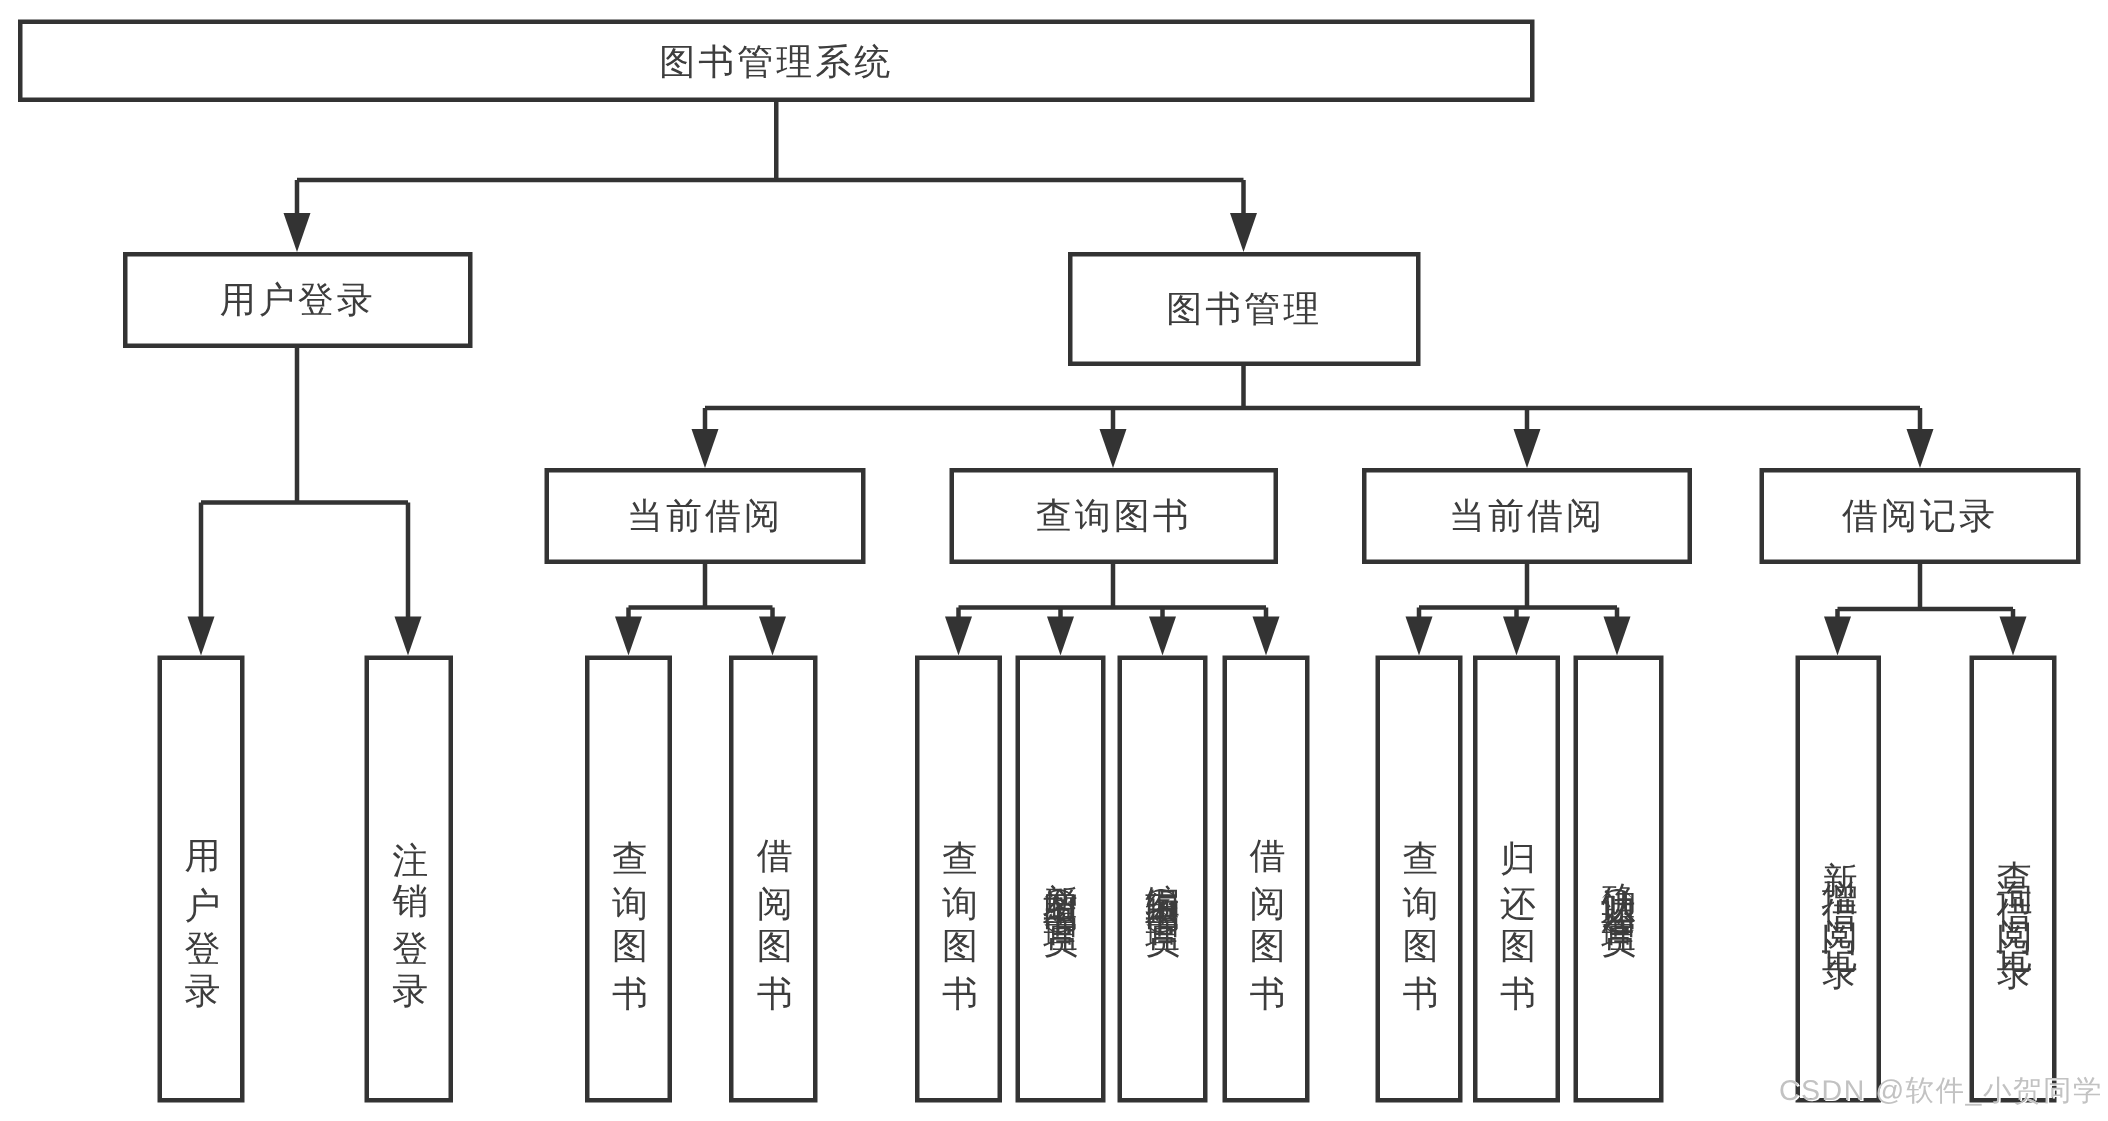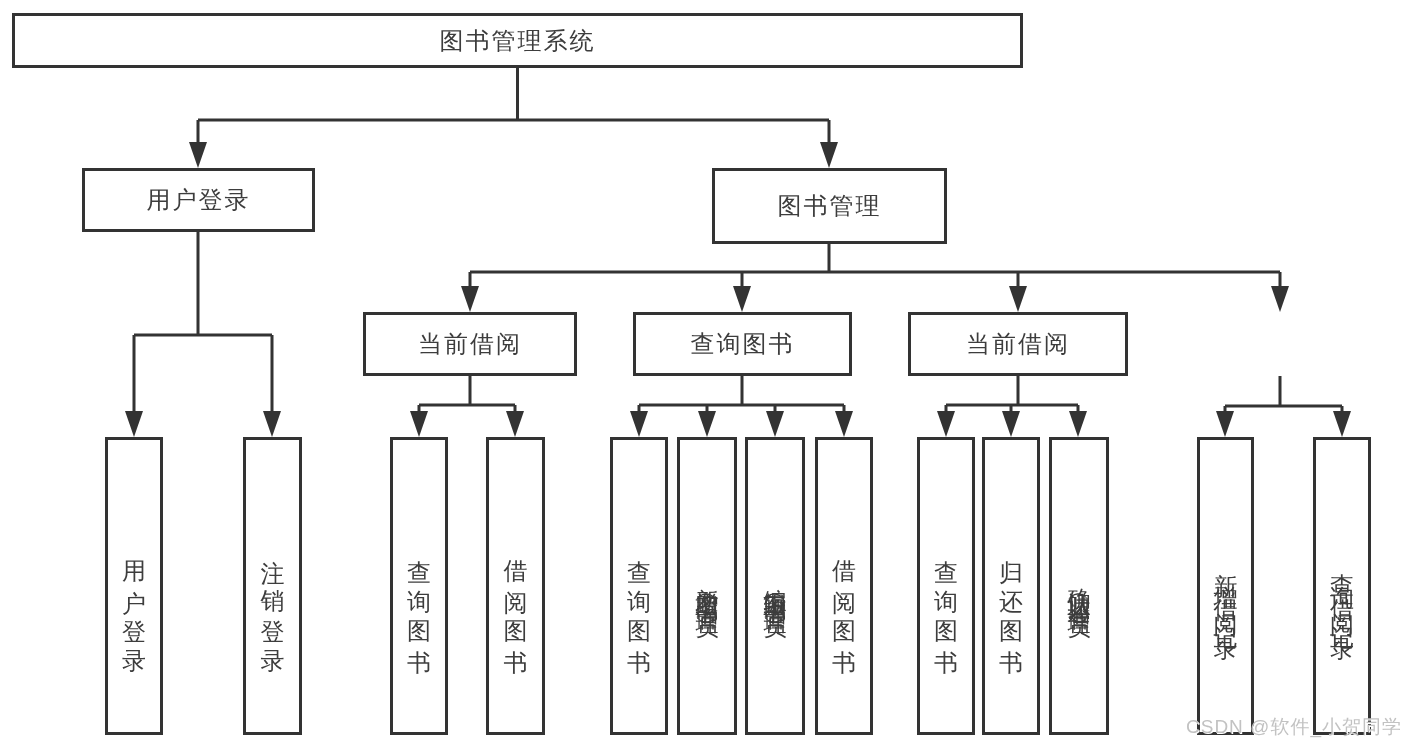--- a/index.html
+++ b/index.html
@@ -112,20 +112,23 @@
 
   <div class="node" style="left:363px;top:312px;width:214px;height:64px">
     <span>当前借阅</span>
   </div>
   <div class="node" style="left:633px;top:312px;width:219px;height:64px">
     <span>查询图书</span>
   </div>
   <div class="node" style="left:908px;top:312px;width:220px;height:64px">
     <span>当前借阅</span>
   </div>
+  <div class="node" style="left:1173px;top:312px;width:214px;height:64px">
+    <span>借阅记录</span>
+  </div>
 
   <div class="node leaf" style="left:105px;top:437px;width:58px;height:298px">
     <span>用户登录</span>
   </div>
   <div class="node leaf" style="left:243px;top:437px;width:59px;height:298px">
     <span>注销登录</span>
   </div>
 
   <div class="node leaf" style="left:390px;top:437px;width:58px;height:298px">
     <span>查询图书</span>

